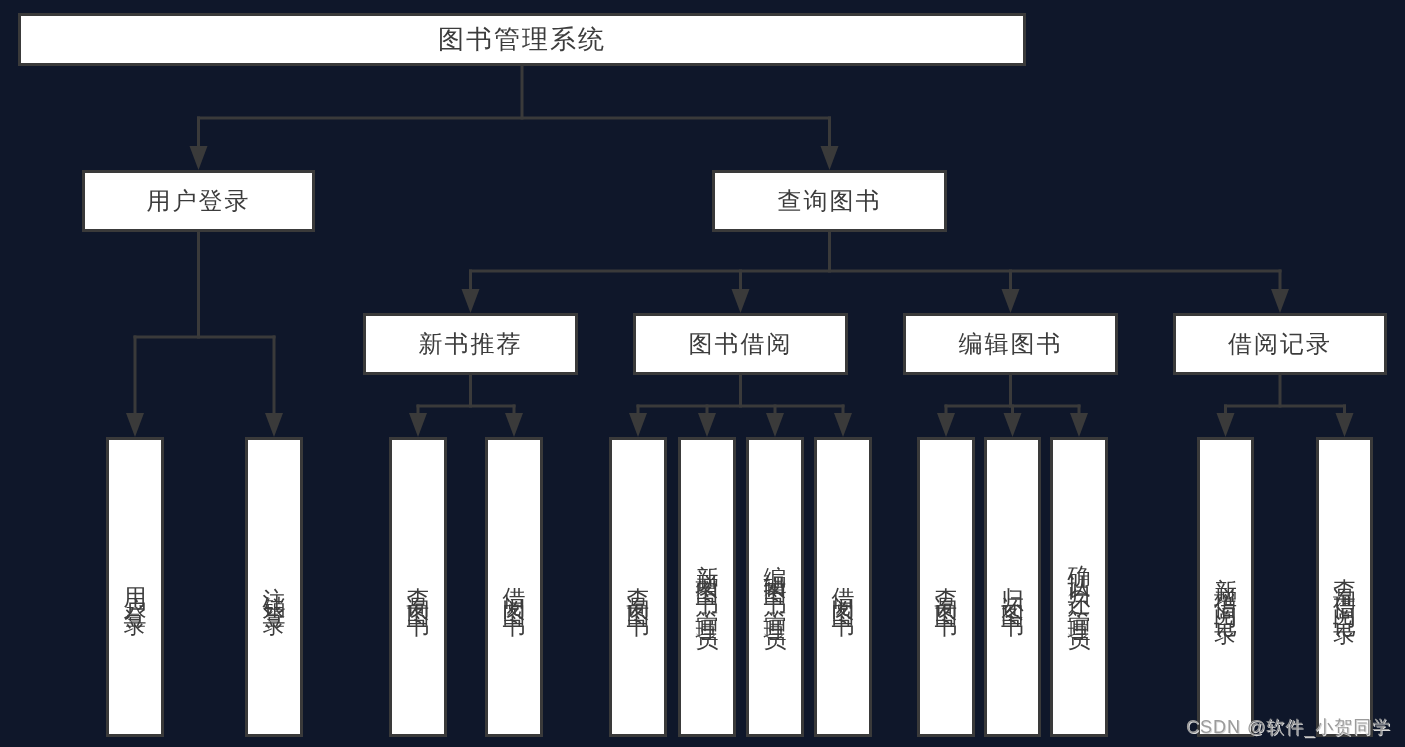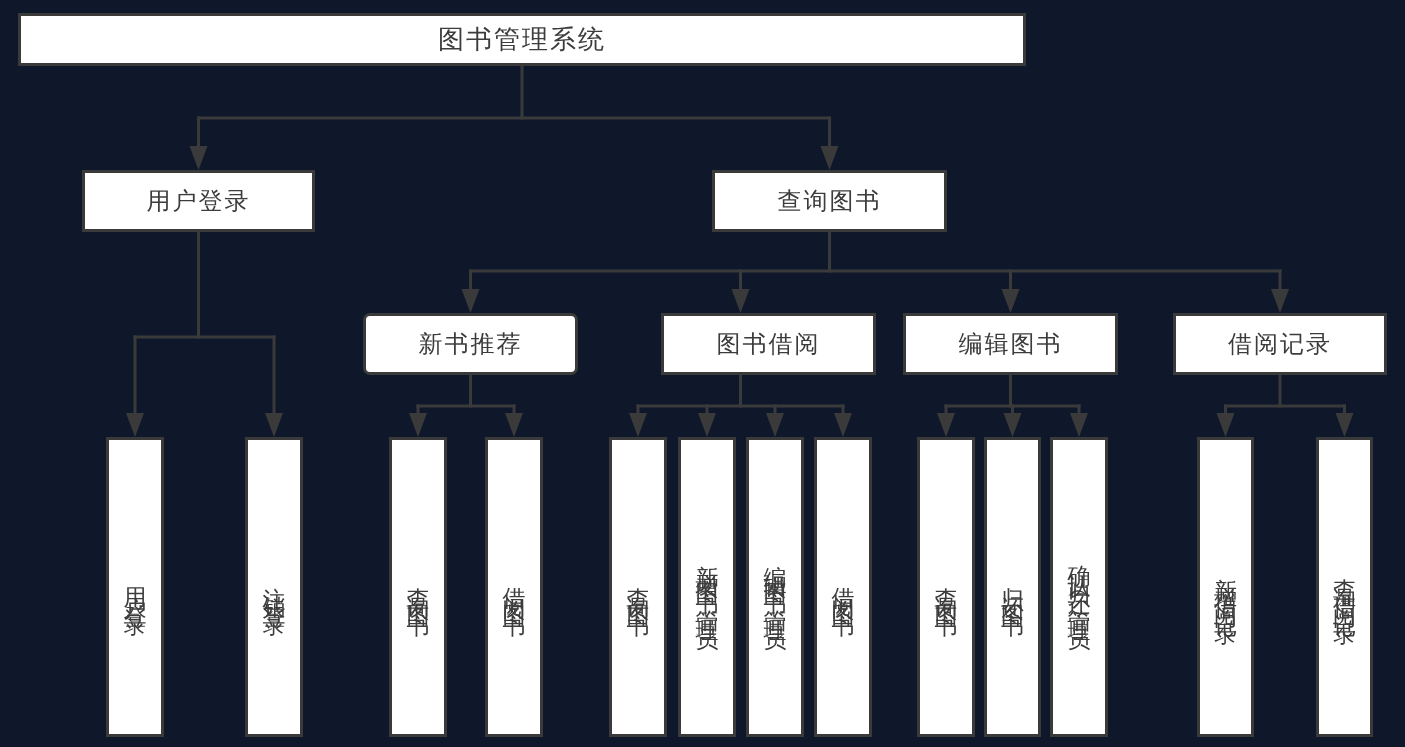--- a/index.html
+++ b/index.html
@@ -107,22 +107,22 @@
       <polygon points="1216.5,413 1234.5,413 1225.5,437" fill="#3a3a3a"></polygon>
       <line x1="1344.5" y1="406" x2="1344.5" y2="417" stroke="#3a3a3a" stroke-width="3" stroke-linecap="square"></line>
       <polygon points="1335.5,413 1353.5,413 1344.5,437" fill="#3a3a3a"></polygon>
     </svg>
 
   <div class="box h root-label" style="left:18px; top:13px; width:1008px; height:53px;">图书管理系统</div>
 
   <div class="box h" style="left:82px; top:170px; width:233px; height:62px;">用户登录</div>
   <div class="box h" style="left:712px; top:170px; width:235px; height:62px;">查询图书</div>
 
-  <div class="box h" style="left:363px; top:313px; width:215px; height:62px;border-radius:7px;">新书推荐</div>
-  <div class="box h" style="left:633px; top:313px; width:215px; height:62px;margin-left:28px;">图书借阅</div>
+  <div class="box h" style="left:363px; top:313px; width:215px; height:62px;">新书推荐</div>
+  <div class="box h" style="left:633px; top:313px; width:215px; height:62px;">图书借阅</div>
   <div class="box h" style="left:903px; top:313px; width:215px; height:62px;">编辑图书</div>
   <div class="box h" style="left:1173px; top:313px; width:214px; height:62px;">借阅记录</div>
 
   <div class="box v" style="left:106px; top:437px; width:58px; height:300px;">用户登录</div>
   <div class="box v" style="left:245px; top:437px; width:58px; height:300px;">注销登录</div>
 
   <div class="box v" style="left:389px; top:437px; width:58px; height:300px;">查询图书</div>
   <div class="box v" style="left:485px; top:437px; width:58px; height:300px;">借阅图书</div>
 
   <div class="box v" style="left:609px; top:437px; width:58px; height:300px;">查询图书</div>
@@ -130,14 +130,15 @@
   <div class="box v" style="left:746px; top:437px; width:58px; height:300px;">编辑图书（管理员）</div>
   <div class="box v" style="left:814px; top:437px; width:58px; height:300px;">借阅图书</div>
 
   <div class="box v" style="left:917px; top:437px; width:58px; height:300px;">查询图书</div>
   <div class="box v" style="left:984px; top:437px; width:57px; height:300px;">归还图书</div>
   <div class="box v" style="left:1050px; top:437px; width:58px; height:300px;">确认归还（管理员）</div>
 
   <div class="box v" style="left:1197px; top:437px; width:57px; height:300px;">新增借阅记录</div>
   <div class="box v" style="left:1316px; top:437px; width:57px; height:300px;">查询借阅记录</div>
 
+  <div class="watermark">CSDN @软件_小贺同学</div>
 
 </div>
 
 </body></html>

